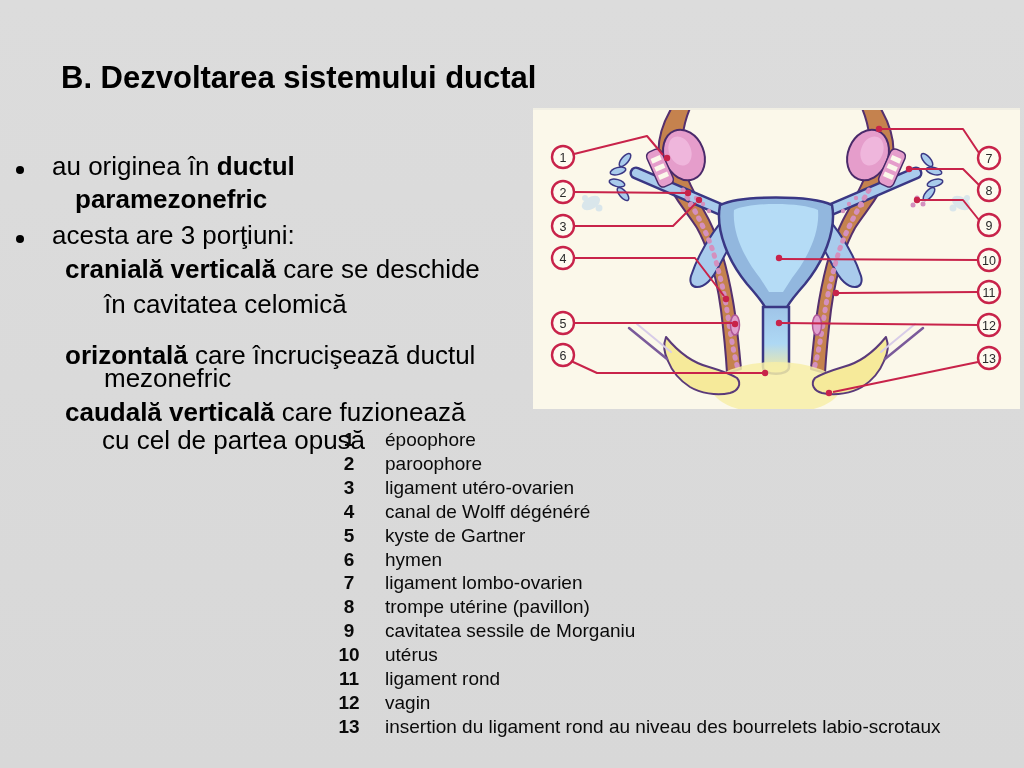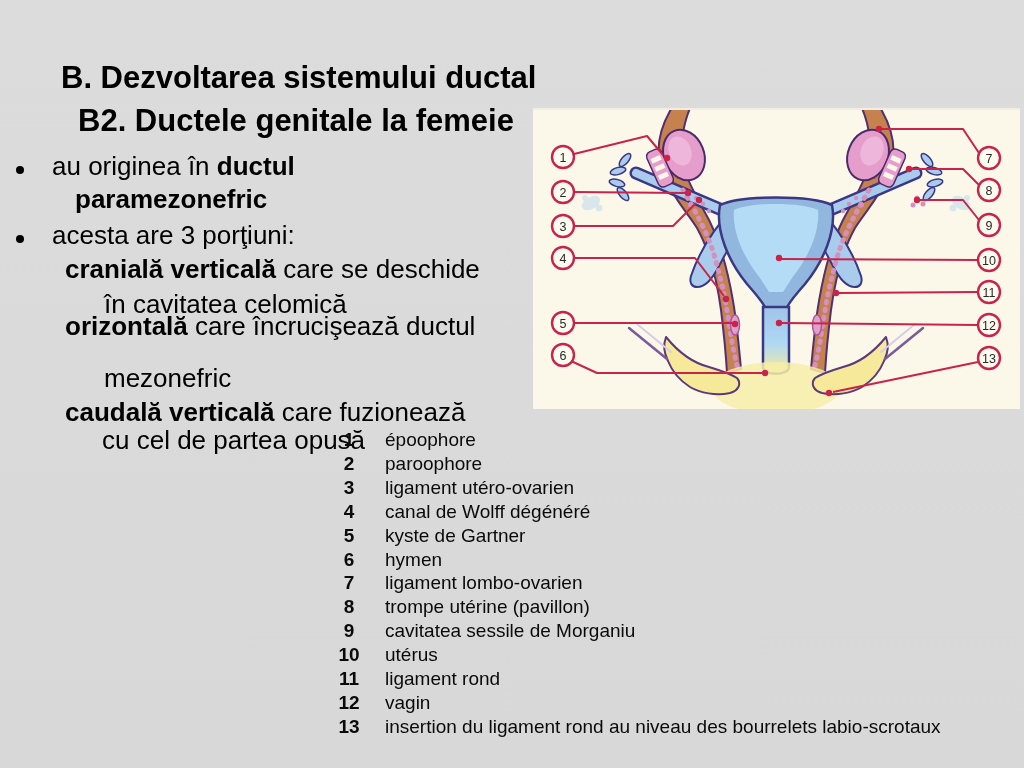--- a/index.html
+++ b/index.html
@@ -21,31 +21,30 @@
   .diagram{position:absolute;left:533px;top:108px;width:487px;height:299px;
            background:#FBF8EA;border-top:2px solid #F1EFE4;}
   svg text{font-family:"Liberation Sans","DejaVu Sans",sans-serif;}
 </style>
 </head>
 <body>
 
 <div class="slide">
 
   <div class="title">B. Dezvoltarea sistemului ductal</div>
-  <div class="subtitle">B2. Ductele genitale la femeie</div>
 
   <div id="body-text">
       <div class="bullet-dot" style="left: 16px; top: 166px;"></div>
       <div class="bodyline" style="left: 52px; top: 152px;"><span>au originea în </span><span class="b">ductul</span></div>
       <div class="bodyline" style="left: 52px; top: 185px; margin-left: 23px;"><span class="b">paramezonefric</span></div>
       <div class="bullet-dot" style="left: 16px; top: 235px;"></div>
       <div class="bodyline" style="left: 52px; top: 221px;"><span>acesta are 3 porţiuni:</span></div>
       <div class="bodyline" style="left: 65px; top: 255px;"><span class="b">cranială verticală</span><span> care se deschide</span></div>
       <div class="bodyline" style="left: 104px; top: 290px;"><span>în cavitatea celomică</span></div>
-      <div class="bodyline" style="left: 65px; top: 312px;"><span class="b">orizontală</span><span> care încrucişează ductul</span></div>
+      <div class="bodyline" style="left: 65px; top: 341px;"><span class="b">orizontală</span><span> care încrucişează ductul</span></div>
       <div class="bodyline" style="left: 104px; top: 364px;"><span>mezonefric</span></div>
       <div class="bodyline" style="left: 65px; top: 398px;"><span class="b">caudală verticală</span><span> care fuzionează</span></div>
       <div class="bodyline" style="left: 102px; top: 426px;"><span>cu cel de partea opusă</span></div>
     </div>
 
   <div class="legend" id="legend">
       <div class="legend-row" style="top: 0px;">
         <span class="legend-num">1</span>
         <span class="legend-label">époophore</span>
       </div>

